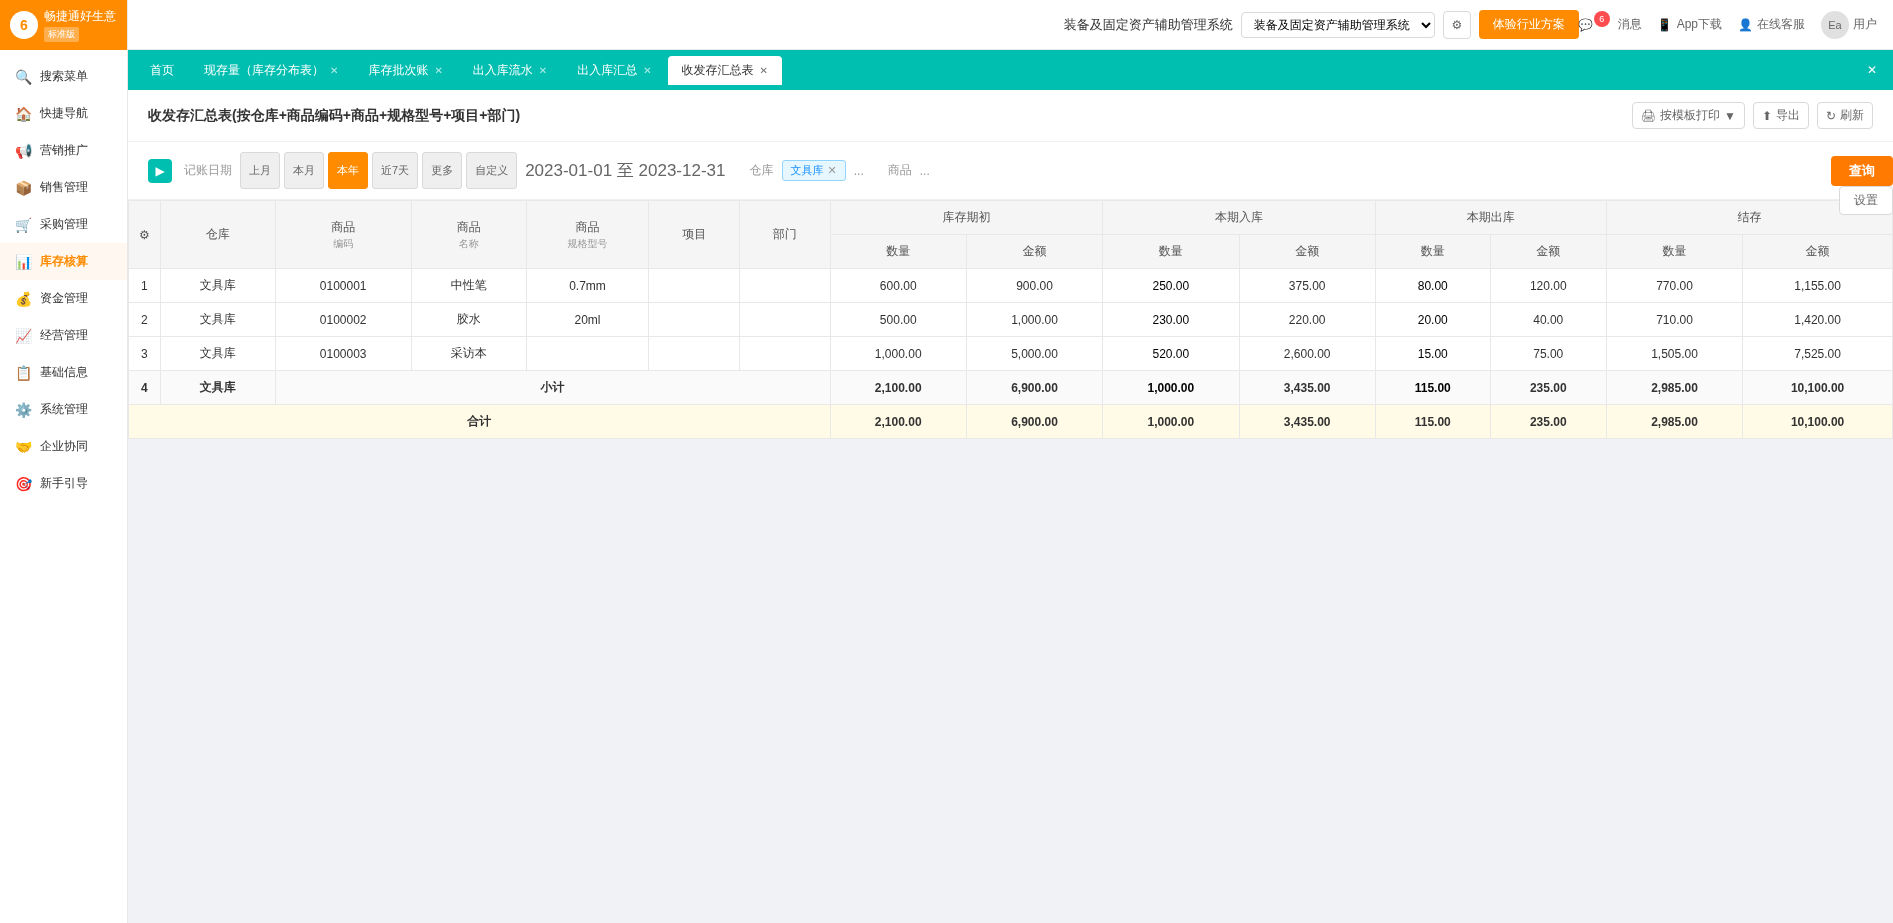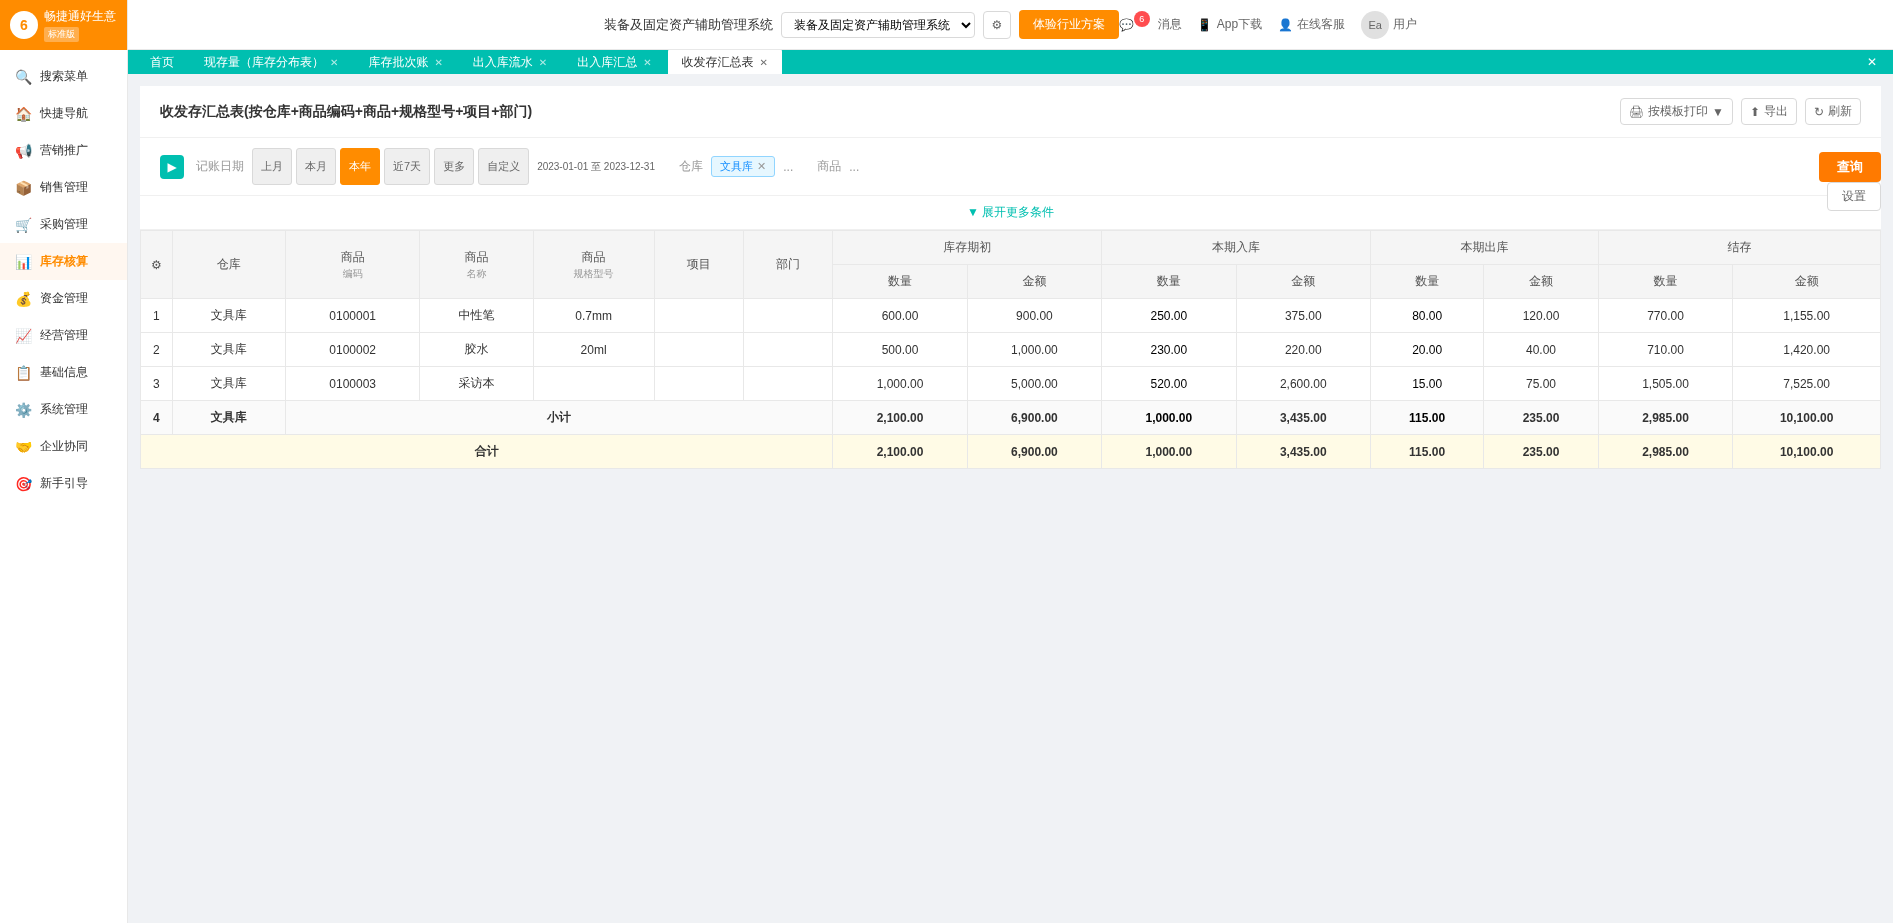--- a/index.html
+++ b/index.html
@@ -13,43 +13,43 @@
     .sidebar-tag { font-size: 9px; background: rgba(255,255,255,0.3); padding: 1px 4px; border-radius: 2px; margin-top: 2px; display: inline-block; }
     .sidebar-nav { flex: 1; overflow-y: auto; padding: 8px 0; }
     .sidebar-item { display: flex; align-items: center; gap: 8px; padding: 10px 16px; cursor: pointer; color: #333; font-size: 12px; }
     .sidebar-item.active { background: #fff7f0; color: #ff8c00; font-weight: bold; }
     .sidebar-item-icon { width: 16px; height: 16px; display: flex; align-items: center; justify-content: center; font-size: 14px; }
 
     
     .main { flex: 1; display: flex; flex-direction: column; overflow: hidden; }
 
     
-    .topbar { height: 50px; background: #fff; border-bottom: 1px solid #e8e8e8; display: flex; align-items: center; justify-content: center; padding: 0 16px; flex-shrink: 0; }
+    .topbar { height: 50px; background: #fff; border-bottom: 1px solid #e8e8e8; display: flex; align-items: center; justify-content: flex-end; padding: 0 16px; flex-shrink: 0; }
     .topbar-left { display: flex; align-items: center; gap: 8px; }
     .topbar-title { font-size: 13px; color: #333; }
     .topbar-select { border: 1px solid #d9d9d9; border-radius: 4px; padding: 4px 8px; font-size: 12px; background: #fff; }
     .topbar-settings { width: 28px; height: 28px; border: 1px solid #d9d9d9; border-radius: 4px; display: flex; align-items: center; justify-content: center; cursor: pointer; color: #666; }
     .topbar-btn { background: #ff8c00; color: #fff; border: none; padding: 6px 14px; border-radius: 4px; cursor: pointer; font-size: 12px; }
     .topbar-right { display: flex; align-items: center; gap: 16px; color: #666; font-size: 12px; }
     .topbar-right-item { display: flex; align-items: center; gap: 4px; cursor: pointer; }
     .badge { background: #ff4d4f; color: #fff; border-radius: 50%; width: 16px; height: 16px; font-size: 9px; display: flex; align-items: center; justify-content: center; position: relative; top: -6px; left: -4px; }
     .avatar { width: 28px; height: 28px; background: #e0e0e0; border-radius: 50%; display: flex; align-items: center; justify-content: center; font-size: 11px; color: #666; }
 
     
-    .tabbar { height: 24px; background: #00bfb0; display: flex; align-items: center; padding: 0 8px; gap: 2px; flex-shrink: 0; overflow: hidden; }
+    .tabbar { height: 40px; background: #00bfb0; display: flex; align-items: center; padding: 0 8px; gap: 2px; flex-shrink: 0; overflow: hidden; }
     .tab { padding: 6px 14px; border-radius: 4px 4px 0 0; font-size: 12px; cursor: pointer; display: flex; align-items: center; gap: 6px; white-space: nowrap; }
     .tab.normal { color: #fff; background: transparent; }
     .tab.active { background: #fff; color: #333; padding-left: 14px; }
     .tab-close { font-size: 10px; color: inherit; opacity: 0.7; }
 
     
     .content { flex: 1; overflow: auto; padding: 0; background: #f0f2f5; }
 
     
-    .page { margin: 12px; background: #fff; }
+    .page { margin: 0; background: #fff; }
     .page-header { padding: 12px 20px; border-bottom: 1px solid #f0f0f0; display: flex; align-items: center; justify-content: space-between; }
     .page-title { font-size: 14px; font-weight: bold; color: #333; }
     .page-actions { display: flex; align-items: center; gap: 8px; }
     .page-action-btn { display: flex; align-items: center; gap: 4px; color: #666; font-size: 12px; cursor: pointer; padding: 4px 8px; border: 1px solid #d9d9d9; border-radius: 4px; background: #fff; }
     .filter-toggle { width: 24px; height: 24px; background: #00bfb0; color: #fff; border-radius: 4px; display: flex; align-items: center; justify-content: center; cursor: pointer; flex-shrink: 0; }
     .filter-label { color: #999; font-size: 12px; }
     .filter-date-btns { display: flex; align-items: center; gap: 4px; }
     .filter-date-btn { padding: 10px 8px; border: 1px solid #d9d9d9; border-radius: 3px; font-size: 11px; cursor: pointer; color: #666; }
     .filter-date-btn.active { background: #ff8c00; color: #fff; border-color: #ff8c00; }
     .filter-tag { background: #e6f7ff; border: 1px solid #91d5ff; color: #1890ff; padding: 2px 8px; border-radius: 3px; font-size: 11px; display: flex; align-items: center; gap: 4px; }
@@ -228,21 +228,21 @@
             <span class="filter-label">记账日期</span>
             <div class="filter-date-btns">
               <button class="filter-date-btn">上月</button>
               <button class="filter-date-btn">本月</button>
               <button class="filter-date-btn active">本年</button>
               <button class="filter-date-btn">近7天</button>
               <button class="filter-date-btn">更多</button>
               <button class="filter-date-btn">自定义</button>
             </div>
           </div>
-          <div style="margin-left:8px; color:#666; font-size:10px;">2023-01-01 至 2023-12-31</div>
+          <div style="margin-left:8px; color:#666; font-size:17px;">2023-01-01 至 2023-12-31</div>
 
           <div style="display:flex; align-items:center; gap:8px; margin-left:24px;">
             <span class="filter-label">仓库</span>
             <div class="filter-tag">
               <span>文具库</span>
               <span class="filter-tag-close">✕</span>
             </div>
             <span class="filter-more">...</span>
           </div>
 
@@ -253,24 +253,20 @@
 
           <div style="margin-left: auto; display:flex; flex-direction:column; gap:4px; position:absolute; right:0; top:50%; transform:translateY(-50%);">
             <button style="background:#ff7a00; color:#fff; border:none; padding:6px 18px; border-radius:4px; cursor:pointer; font-size:13px; font-weight:bold;">查询</button>
           </div>
         </div>
 
         <div style="position:absolute; right:0; top:44px;">
           <button style="background:#fff; color:#666; border:1px solid #d9d9d9; padding:5px 14px; border-radius:4px; cursor:pointer; font-size:12px;">设置</button>
         </div>
 
-        <div class="expand-bar">
-          <span>▼</span>
-          <span>展开更多条件</span>
-        </div>
       </div>
 
       <div class="table-wrap">
         <table>
           <thead>
             <tr>
               <th rowspan="2" class="settings-col">⚙</th>
               <th rowspan="2">仓库</th>
               <th rowspan="2">商品<br><span style="font-size:10px;color:#999;">编码</span></th>
               <th rowspan="2">商品<br><span style="font-size:10px;color:#999;">名称</span></th>

